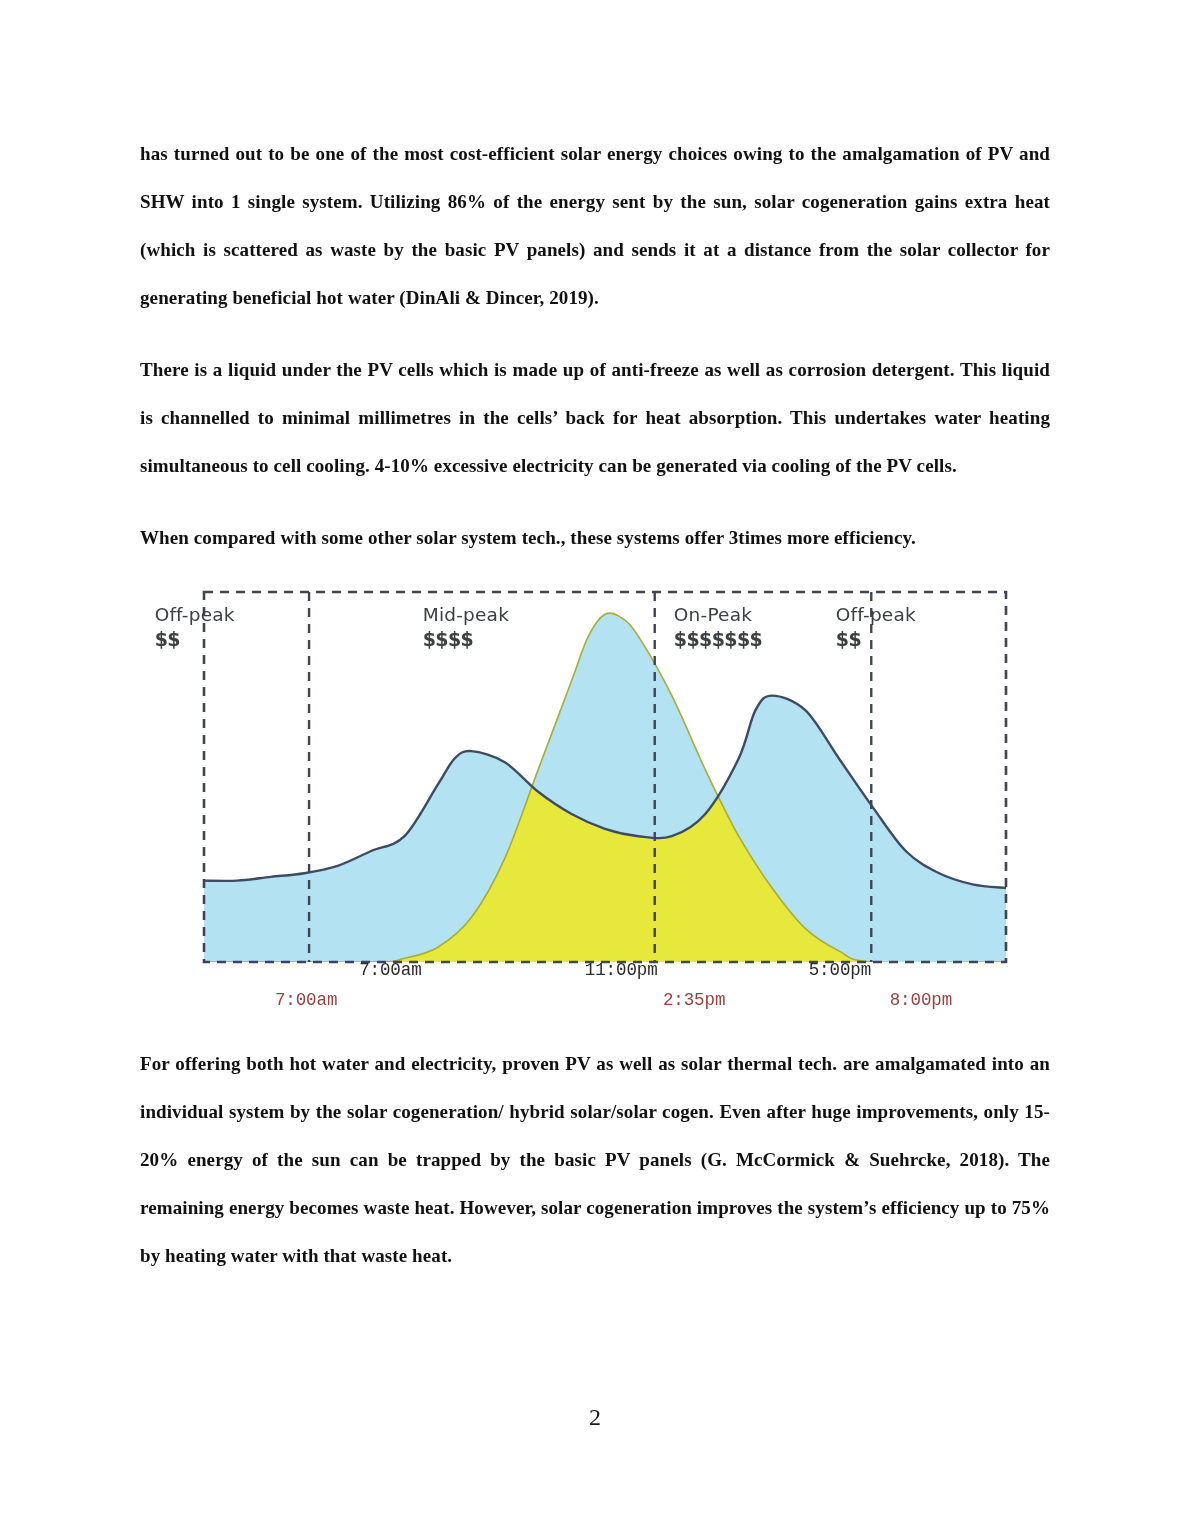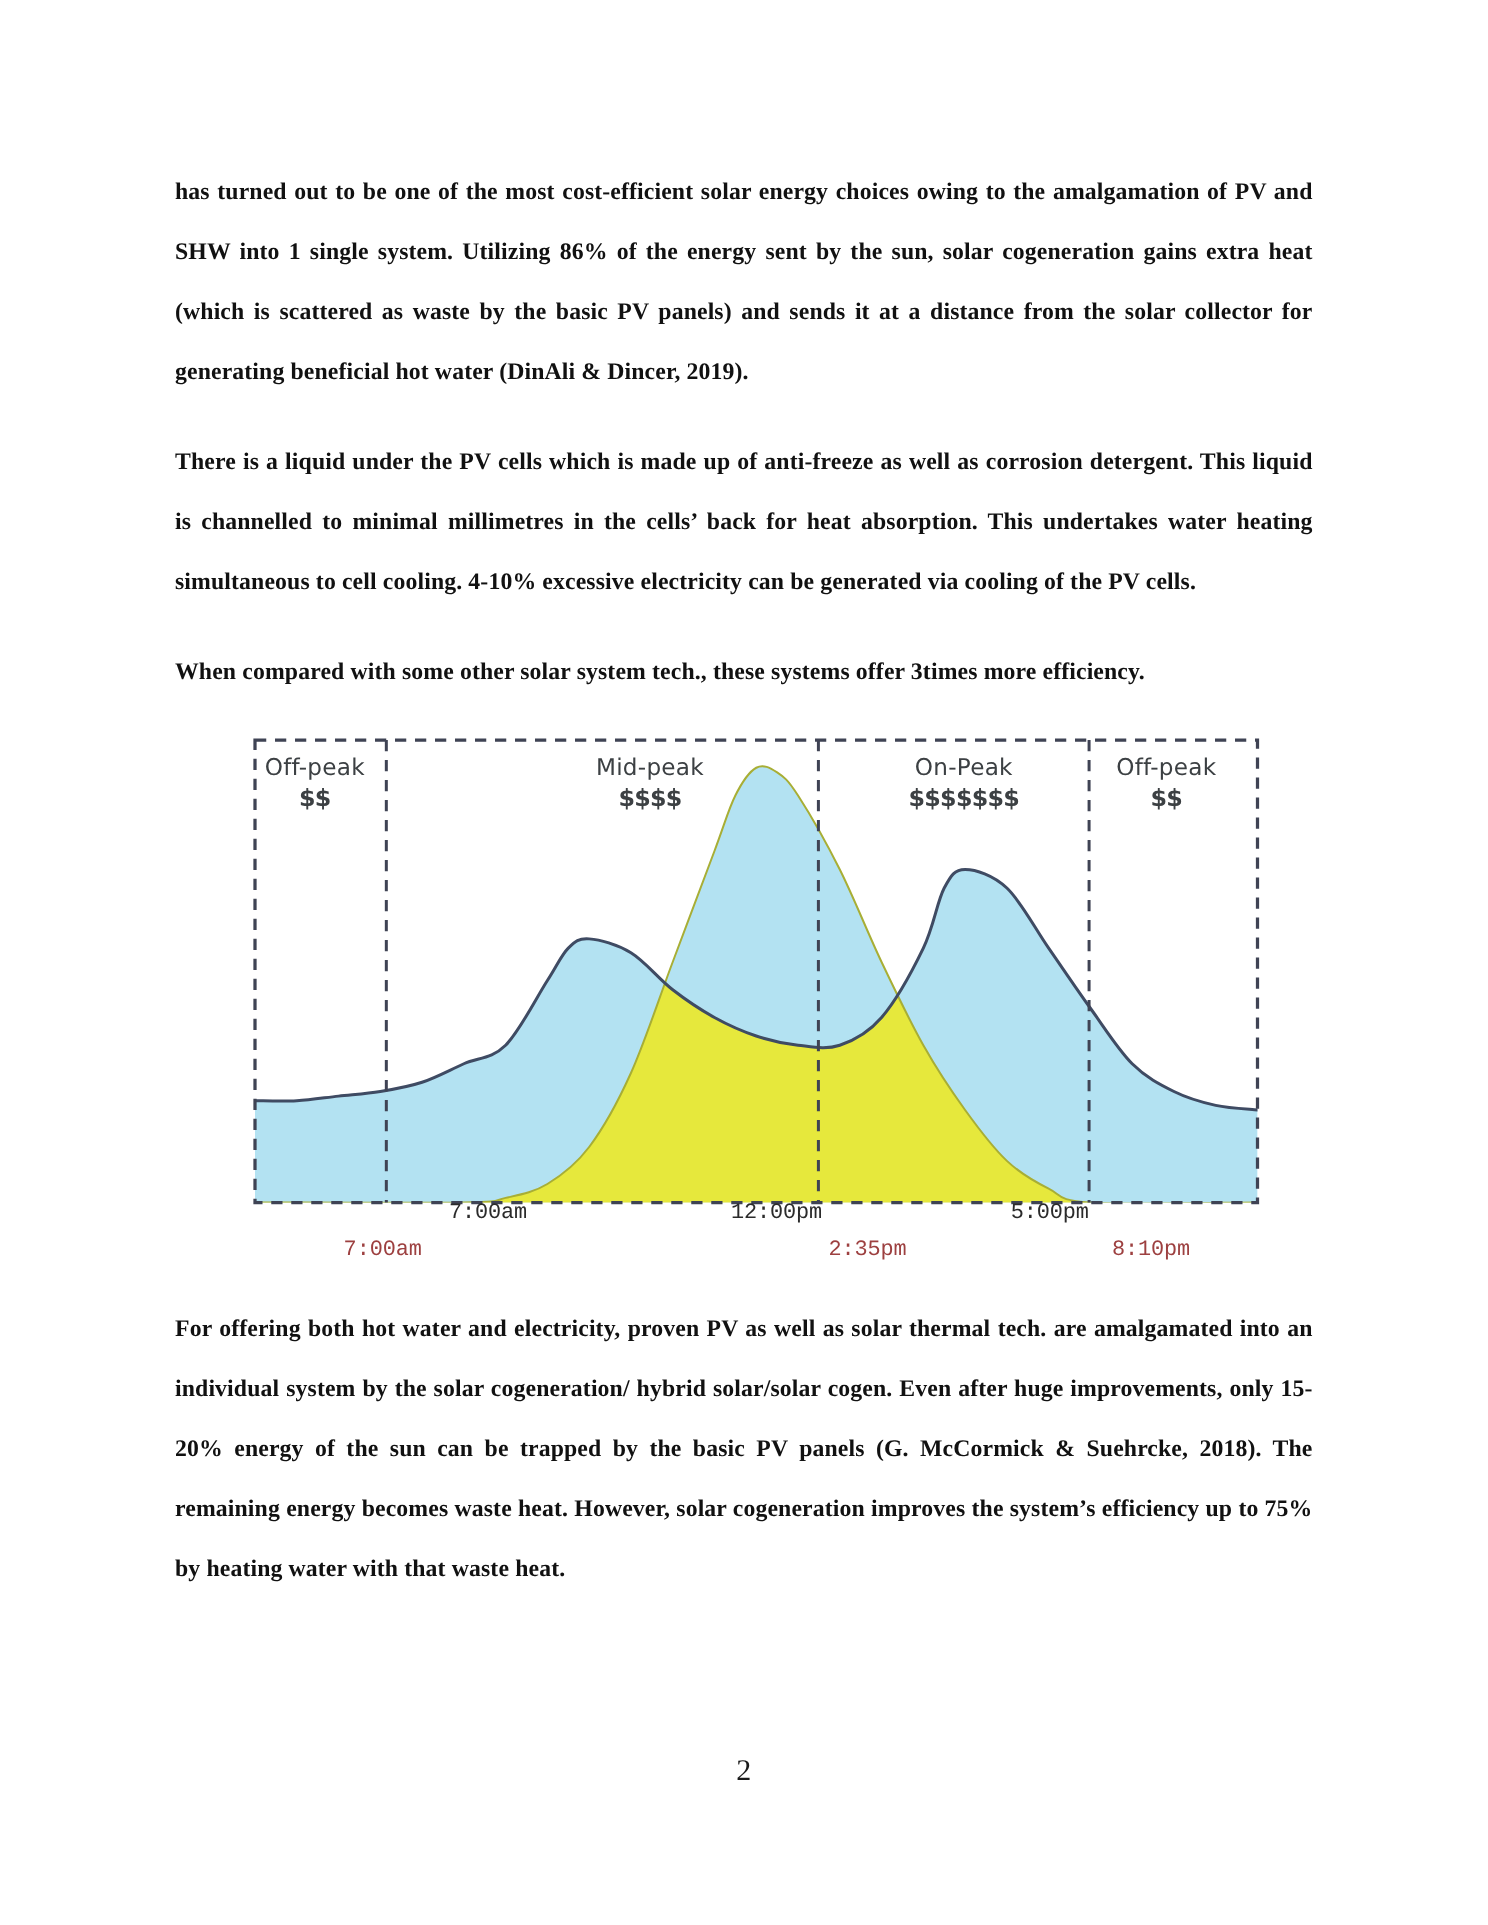--- a/index.html
+++ b/index.html
@@ -69,21 +69,21 @@
   .zone-labels {
     position: absolute;
     left: 0;
     top: 0;
     width: 810px;
     height: 70px;
     pointer-events: none;
   }
   .zone-label {
     position: absolute;
-    text-align: center;
+    text-align: left;
     font-family: "DejaVu Sans", sans-serif;
     color: #3c4043;
     line-height: 1.22;
   }
   .zone-label .zname {
     display: block;
     font-size: 18.5px;
     letter-spacing: 0.2px;
   }
   .zone-label .zcost {
@@ -188,24 +188,24 @@
             </div>
             <div class="zone-label" style="left: 78.5%; width: 24%; top: 18px;">
               <span class="zname">Off-peak</span>
               <span class="zcost">$$</span>
             </div>
           </div>
 
         <div class="time-labels" id="timeLabels">
             <div class="time-label red" style="left: 13.1%; top: 36px; transform: translateX(-50%);">7:00am</div>
             <div class="time-label dark" style="left: 23.5%; top: 6px; transform: translateX(-50%);">7:00am</div>
-            <div class="time-label dark" style="left: 52%; top: 6px; transform: translateX(-50%);">12:00pm</div>
+            <div class="time-label dark" style="left: 52%; top: 6px; transform: translateX(-50%);">11:00pm</div>
             <div class="time-label red" style="left: 61%; top: 36px; transform: translateX(-50%);">2:35pm</div>
             <div class="time-label dark" style="left: 79%; top: 6px; transform: translateX(-50%); text-align: right;">5:00pm</div>
-            <div class="time-label red" style="left: 89%; top: 36px; transform: translateX(-50%);">8:10pm</div>
+            <div class="time-label red" style="left: 89%; top: 36px; transform: translateX(-50%);">8:00pm</div>
           </div>
 
       </div>
     </div>
 
     <p class="para">For offering both hot water and electricity, proven PV as well as solar thermal tech. are amalgamated into an individual system by the solar cogeneration/ hybrid solar/solar cogen. Even after huge improvements, only 15-20% energy of the sun can be trapped by the basic PV panels (G. McCormick &amp; Suehrcke, 2018). The remaining energy becomes waste heat. However, solar cogeneration improves the system’s efficiency up to 75% by heating water with that waste heat.</p>
 
   </div>
 
   <div class="pagenum">2</div>

